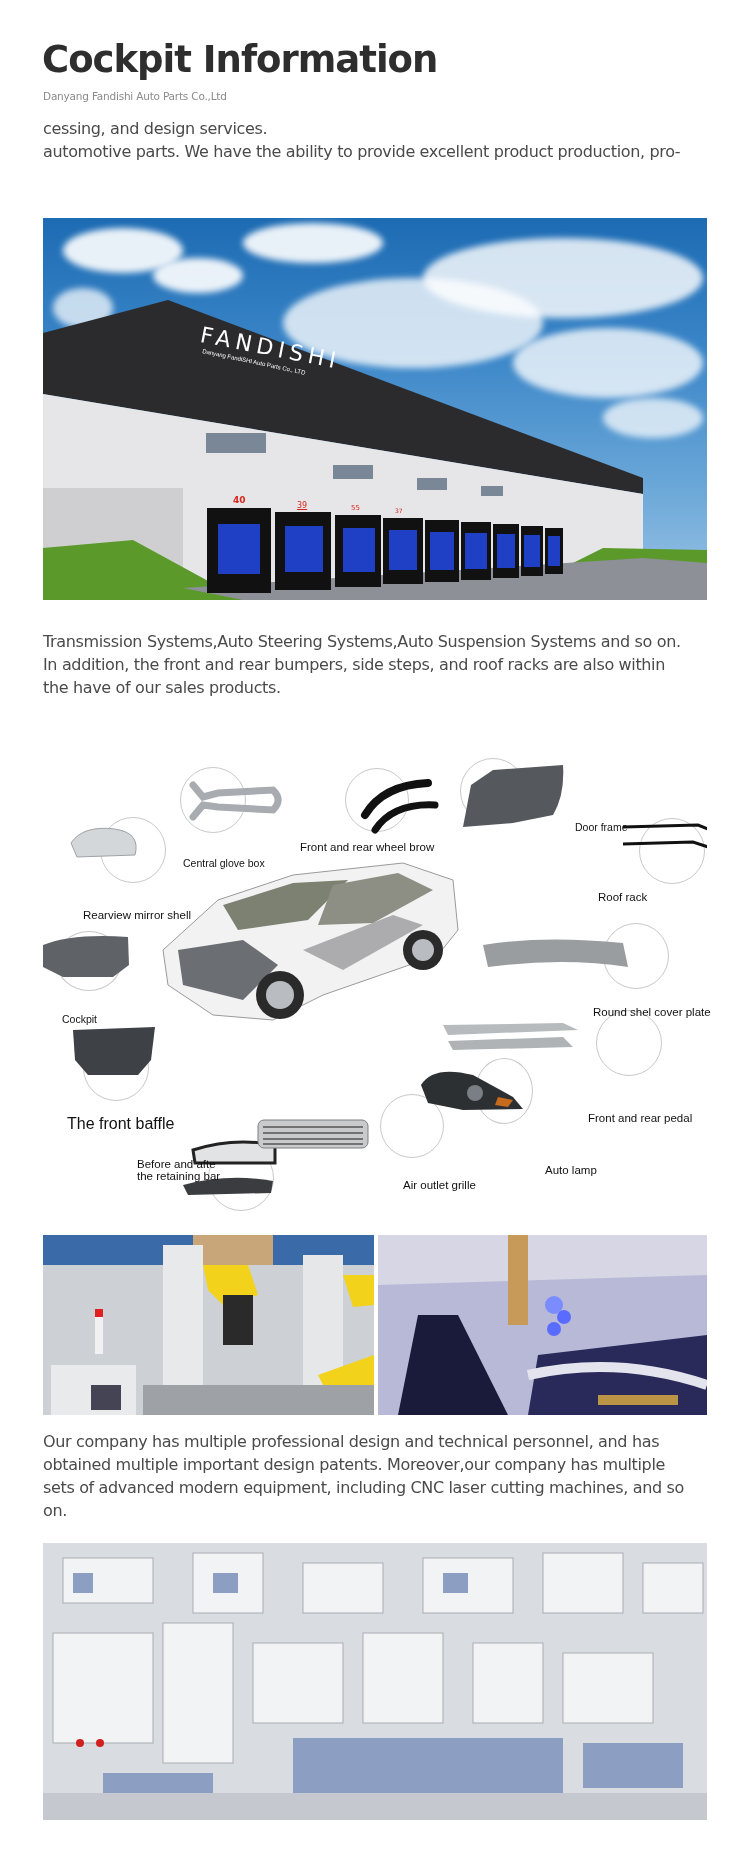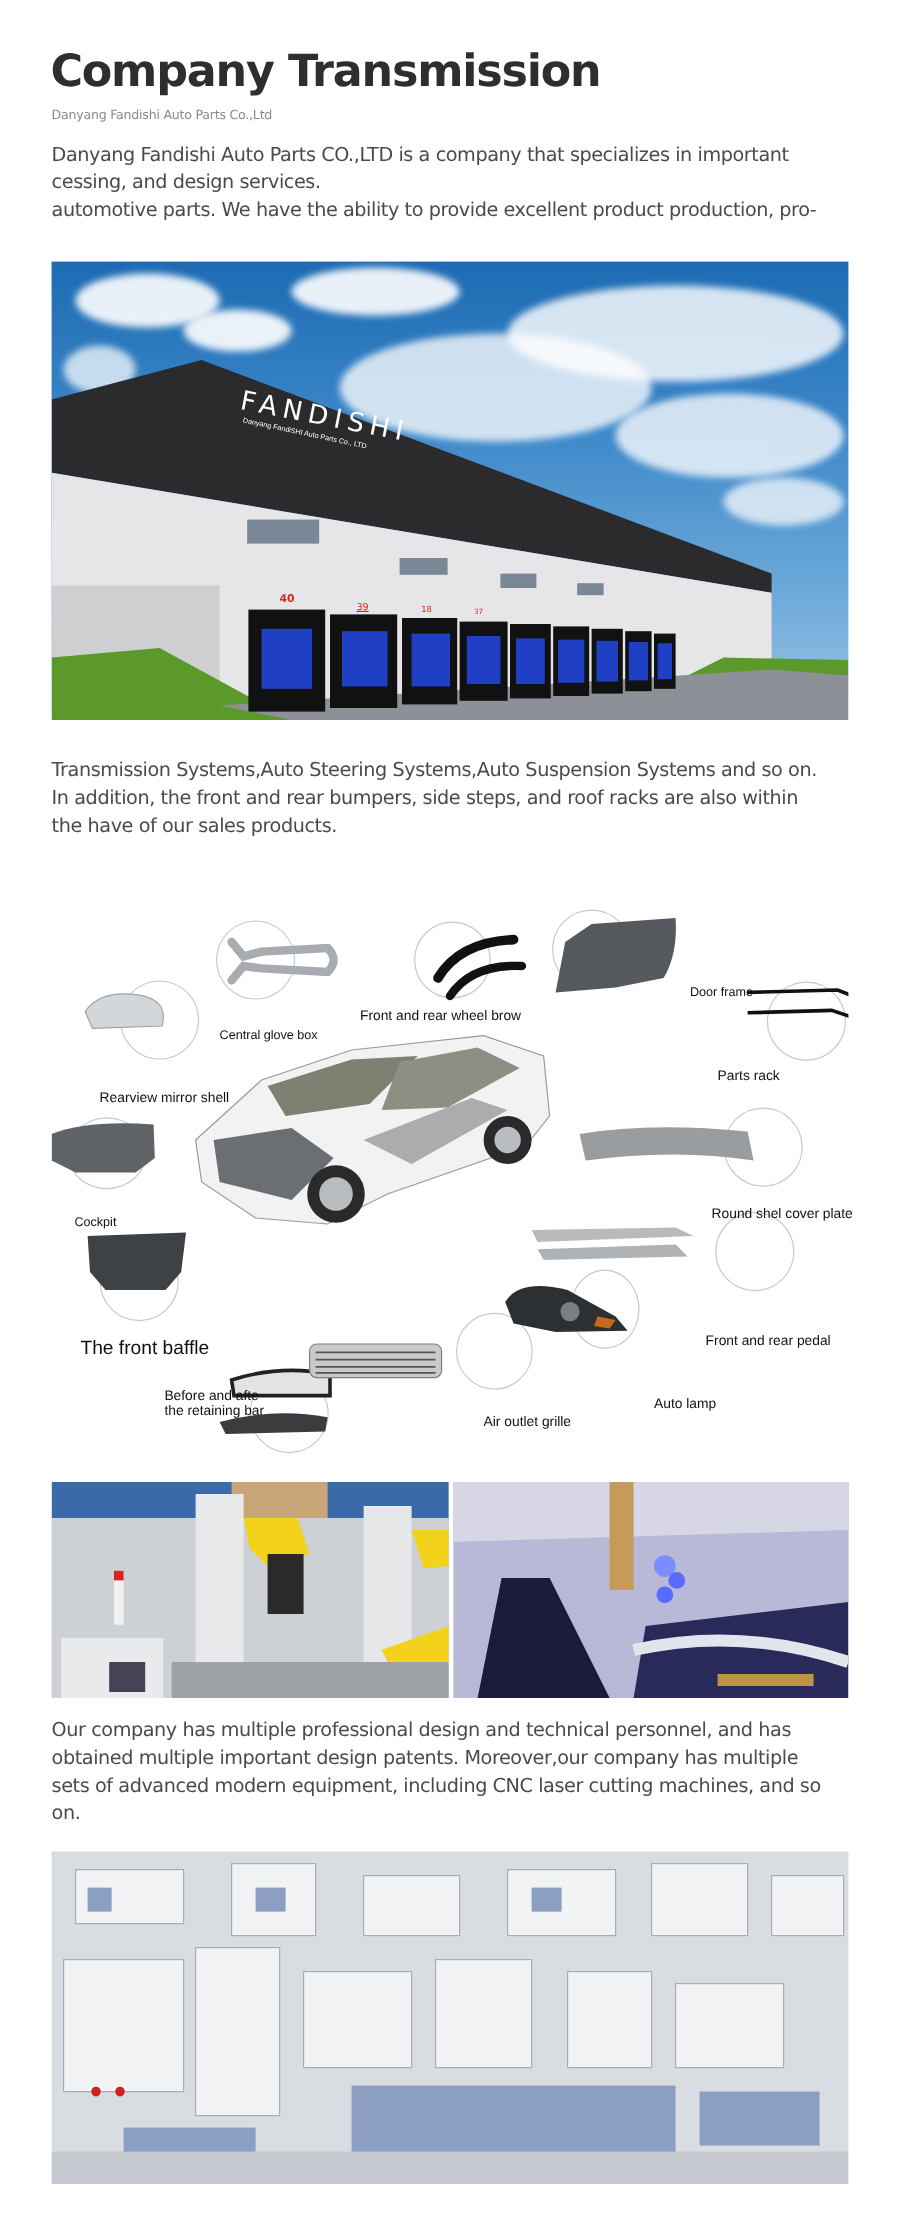--- a/index.html
+++ b/index.html
@@ -42,25 +42,24 @@
 
   
   .factory-left { left: 43px; top: 1235px; width: 331px; height: 180px; background: #c8ccd0; }
   .factory-right { left: 378px; top: 1235px; width: 329px; height: 180px; background: #9c9ec8; }
 
   .factory-bottom { left: 43px; top: 1543px; width: 664px; height: 277px; background: #d7dbe0; }
 </style>
 </head>
 <body>
 
-<div class="abs page-title">Company Transmission</div>
+<div class="abs page-title">Cockpit Information</div>
 <div class="abs subtitle">Danyang Fandishi Auto Parts Co.,Ltd</div>
 
 <div class="abs para" style="top:117px;">
-  <span>Danyang Fandishi Auto Parts CO.,LTD is a company that specializes in important</span>
   <span>cessing, and design services.</span>
   <span>automotive parts. We have the ability to provide excellent product production, pro-</span>
 </div>
 
 <div class="abs photo warehouse">
 
   <div class="cloud" style="left:20px;top:10px;width:120px;height:45px;"></div>
   <div class="cloud" style="left:110px;top:40px;width:90px;height:35px;"></div>
   <div class="cloud" style="left:200px;top:5px;width:140px;height:40px;"></div>
   <div class="cloud" style="left:240px;top:60px;width:260px;height:90px;opacity:.85"></div>
@@ -104,21 +103,21 @@
       <rect x="422" y="315" width="22" height="36"></rect>
       <rect x="454" y="316" width="18" height="34"></rect>
       <rect x="481" y="317" width="16" height="32"></rect>
       <rect x="505" y="318" width="12" height="30"></rect>
     </g>
   </svg>
   <div class="part" style="left:160px;top:104px;transform:rotate(11deg);transform-origin:left top;color:#fff;font-family:'DejaVu Sans',sans-serif;font-size:22px;letter-spacing:5px;">FANDISHI</div>
   <div class="part" style="left:160px;top:130px;transform:rotate(12deg);transform-origin:left top;color:#fff;font-family:'Liberation Sans',sans-serif;font-size:6px;white-space:nowrap;">Danyang FandiSHI Auto Parts Co., LTD</div>
   <div class="part" style="left:190px;top:277px;color:#d8261e;font-size:9px;font-weight:bold;">40</div>
   <div class="part" style="left:254px;top:283px;color:#d8261e;font-size:8px;text-decoration:underline;">39</div>
-  <div class="part" style="left:308px;top:286px;color:#d8261e;font-size:7px;">18</div>
+  <div class="part" style="left:308px;top:286px;color:#d8261e;font-size:7px;">55</div>
   <div class="part" style="left:352px;top:289px;color:#d8261e;font-size:6px;">37</div>
 </div>
 
 <div class="abs para" style="top:630px;">
   <span>Transmission Systems,Auto Steering Systems,Auto Suspension Systems and so on.</span>
   <span>In addition, the front and rear bumpers, side steps, and roof racks are also within</span>
   <span>the have of our sales products.</span>
 </div>
 
 <div class="abs diagram">
@@ -181,21 +180,21 @@
     <circle cx="237" cy="250" r="24" fill="#2a2a2a"></circle>
       <circle cx="237" cy="250" r="14" fill="#b9bcc0"></circle>
     <circle cx="380" cy="205" r="20" fill="#2a2a2a"></circle>
       <circle cx="380" cy="205" r="11" fill="#b9bcc0"></circle>
     <path d="M260,205 L350,170 L380,180 L300,225 Z" fill="#8e8f92" opacity="0.7"></path>
   </svg>
 
   <div class="dlabel" style="left:140px;top:112px;">Central glove box</div>
   <div class="dlabel big" style="left:257px;top:96px;">Front and rear wheel brow</div>
   <div class="dlabel" style="left:532px;top:76px;">Door frame</div>
-  <div class="dlabel big" style="left:555px;top:146px;">Parts rack</div>
+  <div class="dlabel big" style="left:555px;top:146px;">Roof rack</div>
   <div class="dlabel big" style="left:40px;top:164px;">Rearview mirror shell</div>
   <div class="dlabel" style="left:19px;top:268px;">Cockpit</div>
   <div class="dlabel big" style="left:550px;top:261px;">Round shel cover plate</div>
   <div class="dlabel big" style="left:545px;top:367px;">Front and rear pedal</div>
   <div class="dlabel big" style="left:24px;top:373px;font-size:16px;">The front baffle</div>
   <div class="dlabel big" style="left:94px;top:413px;">Before and afte</div>
   <div class="dlabel big" style="left:94px;top:425px;">the retaining bar</div>
   <div class="dlabel big" style="left:502px;top:419px;">Auto lamp</div>
   <div class="dlabel big" style="left:360px;top:434px;">Air outlet grille</div>
 </div>

